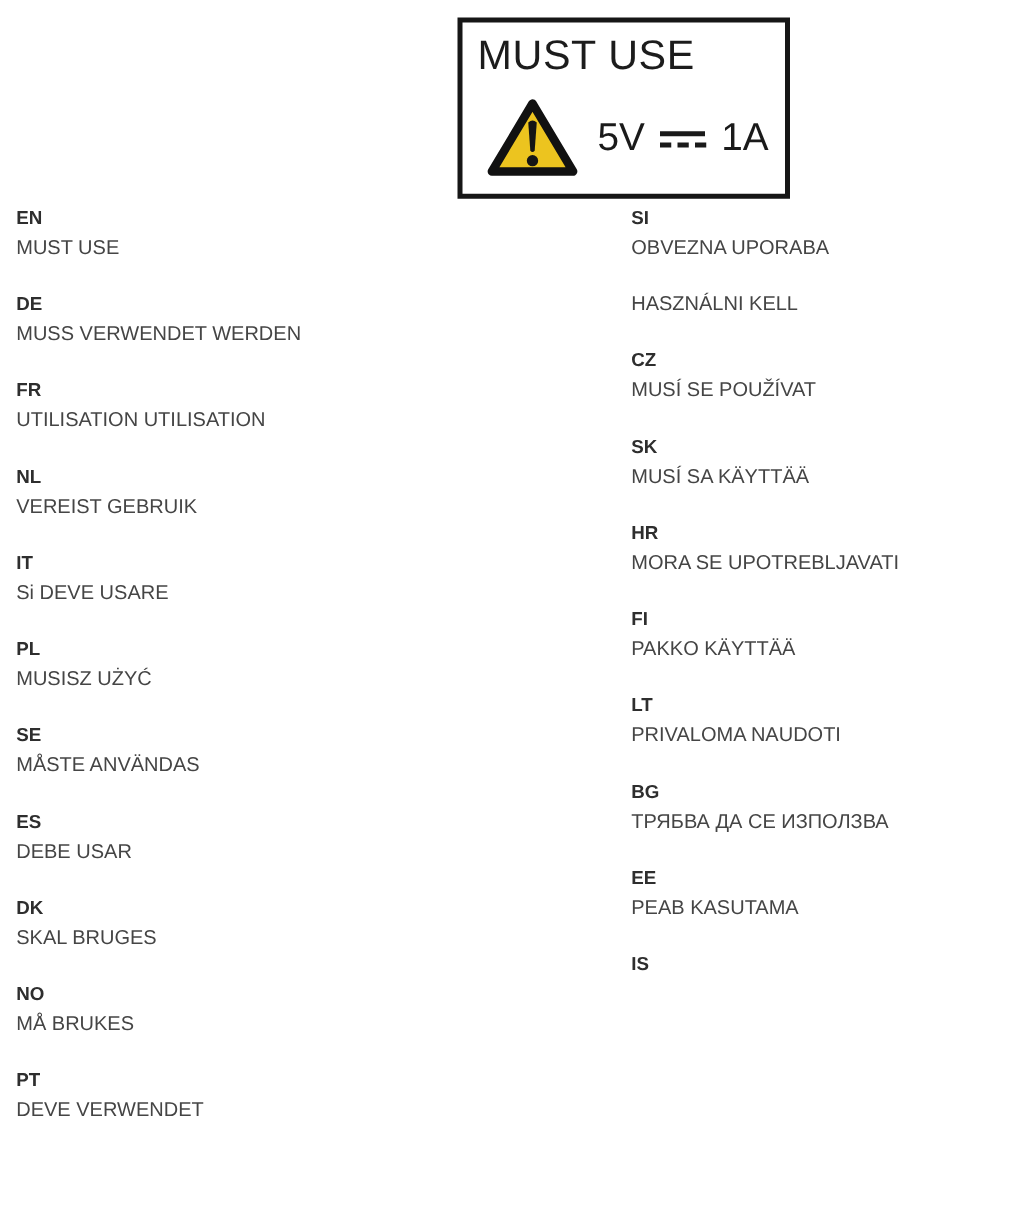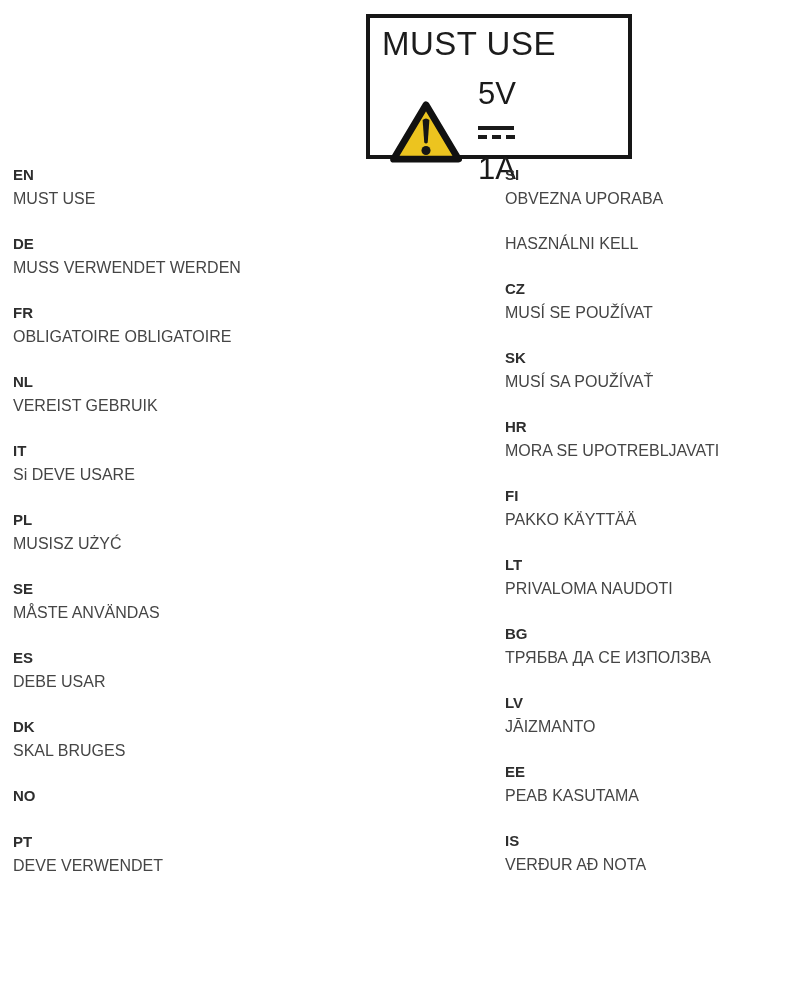--- a/index.html
+++ b/index.html
@@ -45,21 +45,20 @@
     gap: 14px;
   }
   .warning-svg { display: block; }
   .rating {
     display: flex;
     align-items: center;
     gap: 12px;
     font-size: 31px;
     color: #1a1a1a;
     white-space: nowrap;
-    flex-direction: column;
   }
   .dc-symbol {
     display: inline-flex;
     flex-direction: column;
     gap: 5px;
     margin-top: 2px;
   }
   .dc-top {
     width: 36px;
     height: 4px;
@@ -133,21 +132,21 @@
     <div class="entry">
       <div class="code">EN</div>
       <div class="text">MUST USE</div>
     </div>
     <div class="entry">
       <div class="code">DE</div>
       <div class="text">MUSS VERWENDET WERDEN</div>
     </div>
     <div class="entry">
       <div class="code">FR</div>
-      <div class="text">OBLIGATOIRE OBLIGATOIRE</div>
+      <div class="text">UTILISATION UTILISATION</div>
     </div>
     <div class="entry">
       <div class="code">NL</div>
       <div class="text">VEREIST GEBRUIK</div>
     </div>
     <div class="entry">
       <div class="code">IT</div>
       <div class="text">Si DEVE USARE</div>
     </div>
     <div class="entry">
@@ -161,20 +160,21 @@
     <div class="entry">
       <div class="code">ES</div>
       <div class="text">DEBE USAR</div>
     </div>
     <div class="entry">
       <div class="code">DK</div>
       <div class="text">SKAL BRUGES</div>
     </div>
     <div class="entry">
       <div class="code">NO</div>
+      <div class="text">MÅ BRUKES</div>
     </div>
     <div class="entry">
       <div class="code">PT</div>
       <div class="text">DEVE VERWENDET</div>
     </div>
   </div>
 
   <div class="col col-right">
     <div class="entry">
       <div class="code">SI</div>
@@ -182,45 +182,40 @@
     </div>
     <div class="entry">
       <div class="text">HASZNÁLNI KELL</div>
     </div>
     <div class="entry">
       <div class="code">CZ</div>
       <div class="text">MUSÍ SE POUŽÍVAT</div>
     </div>
     <div class="entry">
       <div class="code">SK</div>
-      <div class="text">MUSÍ SA POUŽÍVAŤ</div>
+      <div class="text">MUSÍ SA KÄYTTÄÄ</div>
     </div>
     <div class="entry">
       <div class="code">HR</div>
       <div class="text">MORA SE UPOTREBLJAVATI</div>
     </div>
     <div class="entry">
       <div class="code">FI</div>
       <div class="text">PAKKO KÄYTTÄÄ</div>
     </div>
     <div class="entry">
       <div class="code">LT</div>
       <div class="text">PRIVALOMA NAUDOTI</div>
     </div>
     <div class="entry">
       <div class="code">BG</div>
       <div class="text">ТРЯБВА ДА СЕ ИЗПОЛЗВА</div>
     </div>
     <div class="entry">
-      <div class="code">LV</div>
-      <div class="text">JĀIZMANTO</div>
-    </div>
-    <div class="entry">
       <div class="code">EE</div>
       <div class="text">PEAB KASUTAMA</div>
     </div>
     <div class="entry">
       <div class="code">IS</div>
-      <div class="text">VERÐUR AÐ NOTA</div>
     </div>
   </div>
 
 </div>
 
 </body></html>

